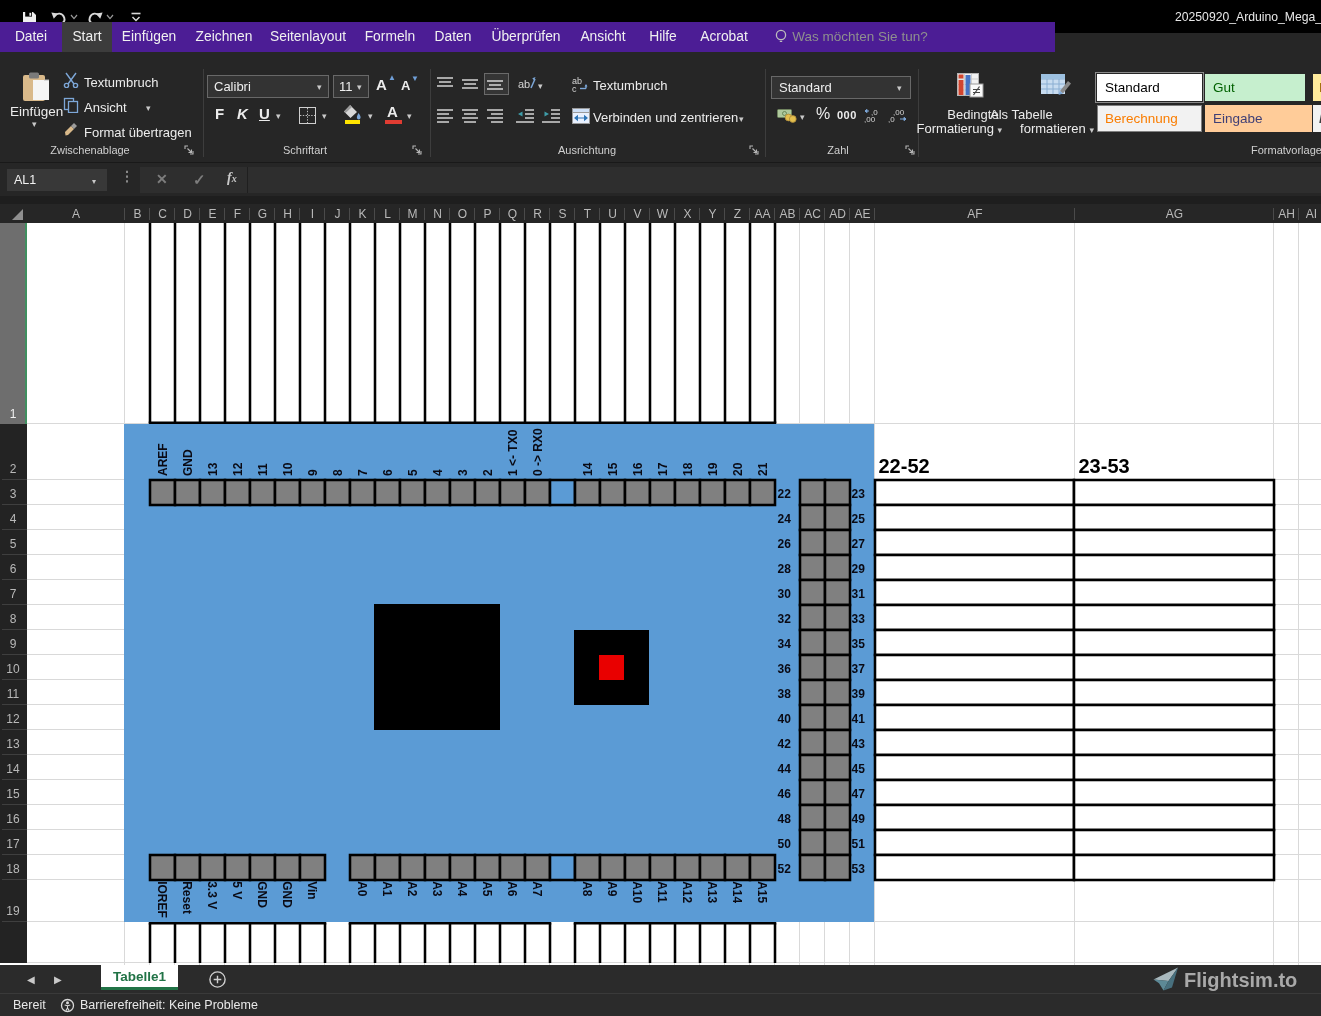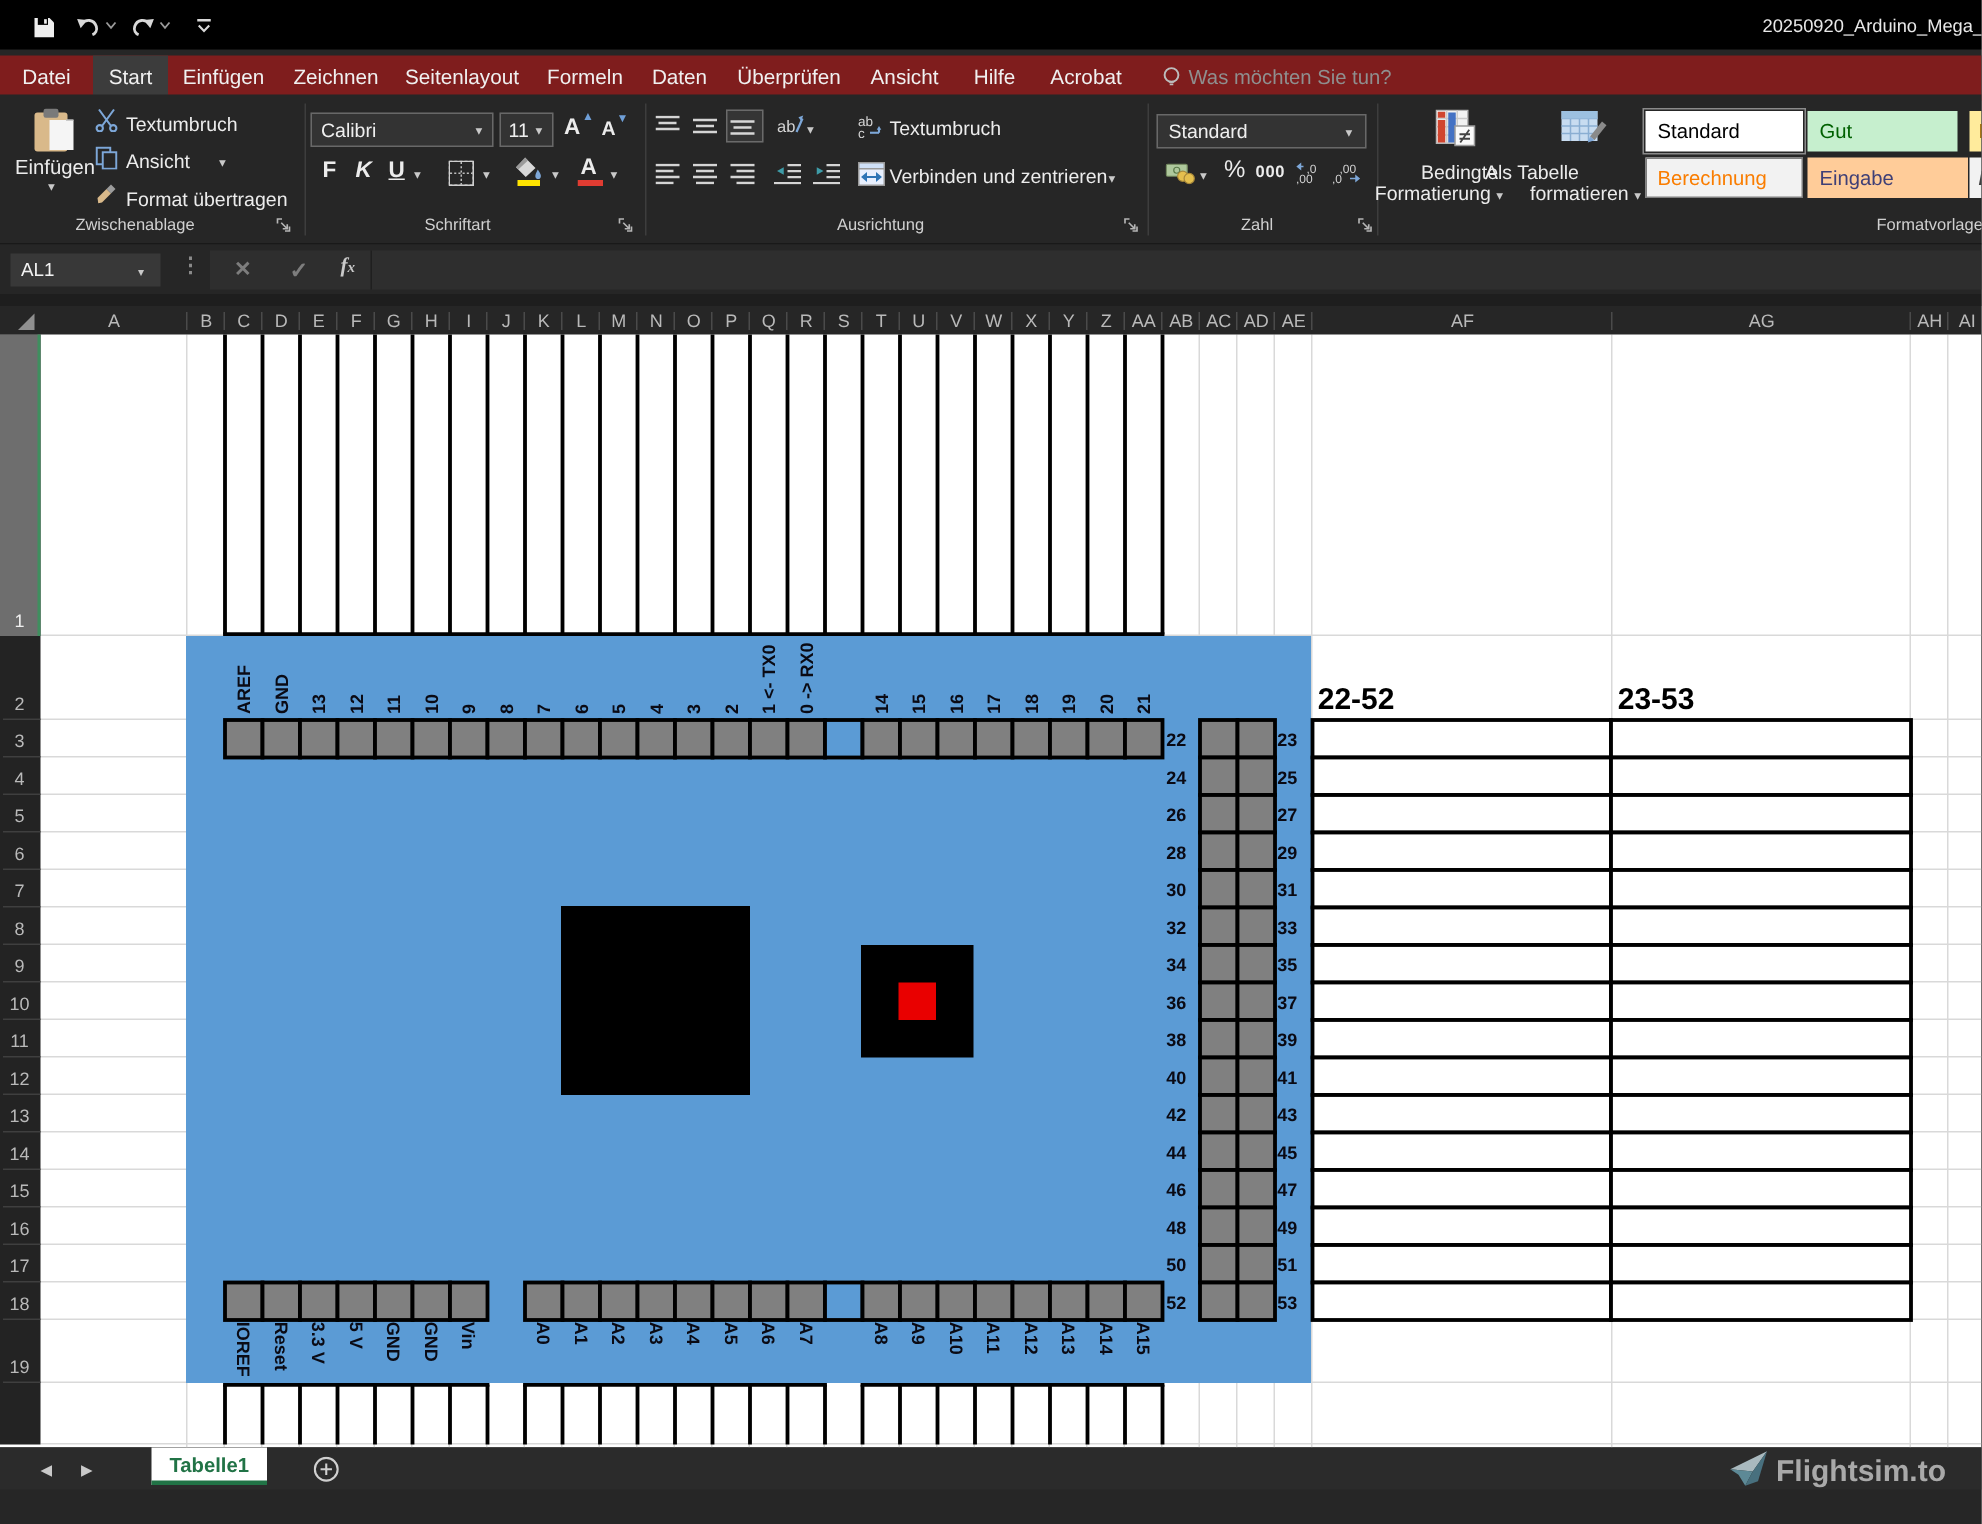--- a/index.html
+++ b/index.html
@@ -1,21 +1,21 @@
 <!DOCTYPE html>
 <html><head><meta charset="utf-8"><style>
 *{margin:0;padding:0;box-sizing:border-box}
 html,body{width:1321px;height:1016px;overflow:hidden;background:#262626;font-family:"Liberation Sans",sans-serif}
 .abs{position:absolute}
 #page{position:relative;width:1321px;height:1016px}
 
 #titlebar{left:0;top:0;width:1321px;height:33px;background:#000}
 #title{left:1175px;top:10px;color:#e8e8e8;font-size:12.2px;white-space:nowrap}
 
-#tabrow{left:0;top:37px;width:1321px;height:30px;background:#7f1d1d}
+#tabrow{left:0;top:22px;width:1055px;height:30px;background:#4c1d95}
 .tab{position:absolute;top:0;height:30px;line-height:30px;color:#f0f0f0;font-size:13.8px;transform:translateX(-50%);white-space:nowrap}
 #tabstart{left:62px;top:0;width:50px;height:30px;background:#3c3c3c;text-align:center;transform:none}
 
 #ribbon{left:0;top:63px;width:1321px;height:100px;background:#262626;border-bottom:1px solid #191919}
 .gsep{position:absolute;top:6px;height:88px;width:1px;background:#3d3d3d}
 .glabel{position:absolute;top:81px;font-size:11px;color:#d0d0d0;text-align:center}
 .dlg{position:absolute;top:82px;width:10px;height:10px}
 .rtx{position:absolute;font-size:13px;color:#ececec;white-space:nowrap}
 .combo{position:absolute;background:#333;border:1px solid #686868;color:#efefef;font-size:13px}
 .chev{position:absolute;color:#c9c9c9;font-size:9px}
@@ -705,20 +705,29 @@
 </svg></div>
 <div class="abs" id="sheettabs">
  <div class="abs" style="left:27px;top:9px;color:#c9c9c9;font-size:10px">◀</div>
  <div class="abs" style="left:54px;top:9px;color:#c9c9c9;font-size:10px">▶</div>
  <div class="abs" id="acttab">Tabelle1</div>
  <svg class="abs" style="left:209px;top:6px" width="17" height="17" viewBox="0 0 17 17">
         <circle cx="8.5" cy="8.5" r="7.6" fill="none" stroke="#cfcfcf" stroke-width="1.4"></circle>
         <path d="M8.5 4.7 v7.6 M4.7 8.5 h7.6" stroke="#cfcfcf" stroke-width="1.4"></path>
       </svg>
 </div>
+<div class="abs" id="statusbar">
+ <div class="sbtx" style="left:13px">Bereit</div>
+ <svg class="abs" style="left:60px;top:4px" width="15" height="15" viewBox="0 0 15 15">
+        <circle cx="7.5" cy="7.5" r="6" fill="none" stroke="#d8d8d8" stroke-width="1.3"></circle>
+        <circle cx="7.5" cy="4.8" r="1.5" fill="#d8d8d8"></circle>
+        <path d="M4.7 7 l2.8 0.8 2.8-0.8 M7.5 7.8 v2.6 M7.5 10 l-1.7 2.6 M7.5 10 l1.7 2.6" stroke="#d8d8d8" stroke-width="1.1" fill="none"></path>
+      </svg>
+ <div class="sbtx" style="left:80px">Barrierefreiheit: Keine Probleme</div>
+</div>
 <div class="abs" id="wm">
  <svg width="173" height="27" viewBox="0 0 173 27">
   <path d="M5.5 13.5 L30 1.5 L20.5 15 Z" fill="#a9b9be"></path>
   <path d="M5.5 13.5 L20.5 15 L15.5 24.5 L11 17.2 Z" fill="#5d8996"></path>
   <path d="M20.5 15 L30 1.5 L24 21.5 L15.5 24.5 Z" fill="#48707e"></path>
   <text x="36" y="21" font-size="20" font-weight="bold" fill="#a9a9a9" font-family="Liberation Sans,sans-serif">Flightsim.to</text>
  </svg>
 </div>
 </div>
 

